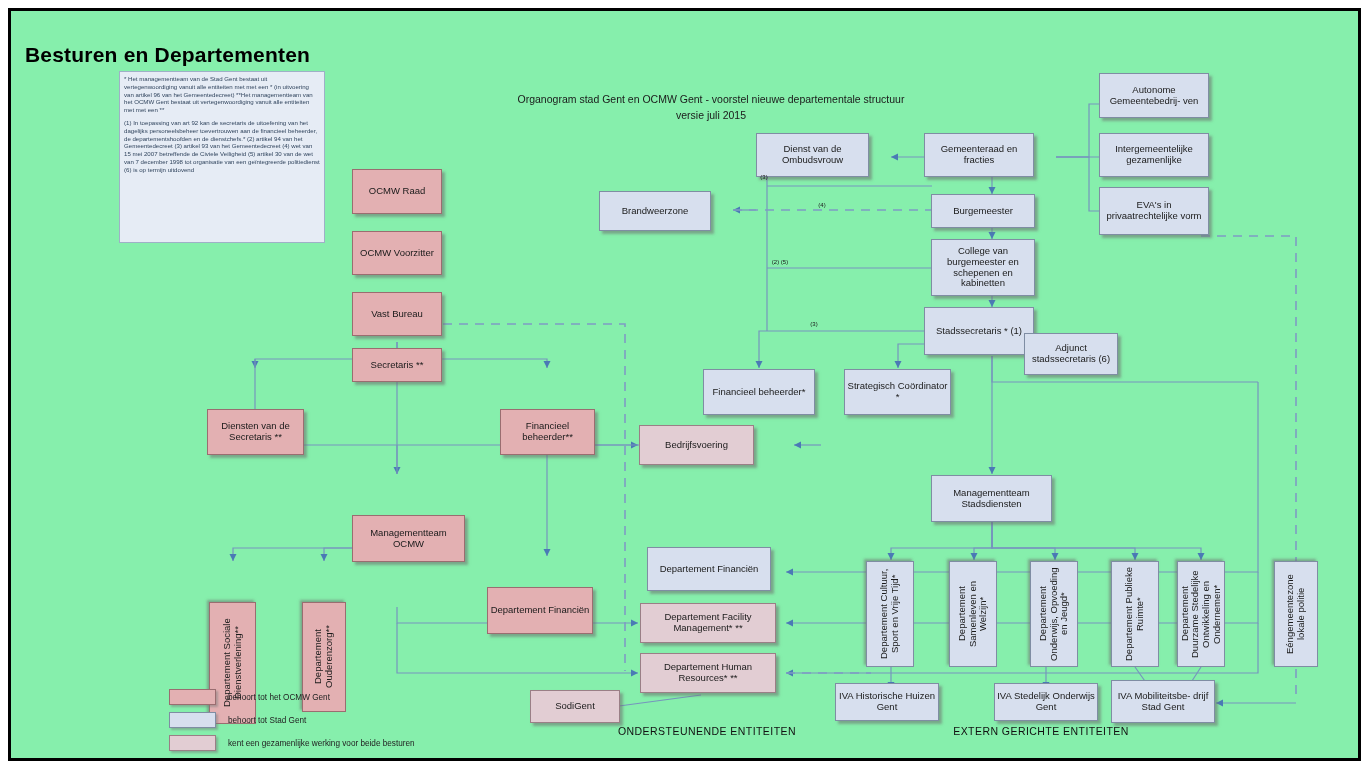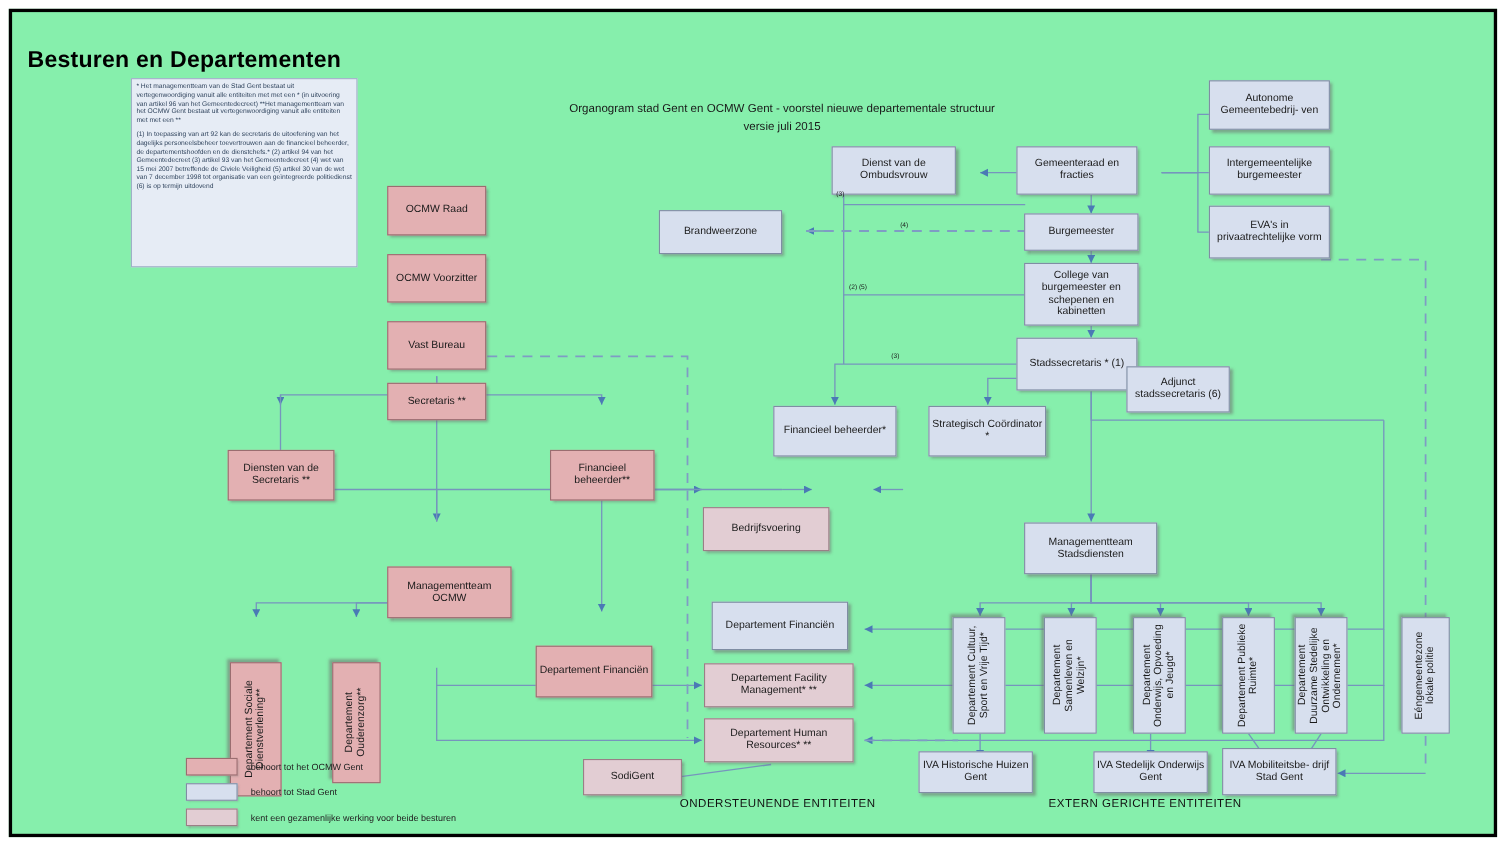--- a/index.html
+++ b/index.html
@@ -149,27 +149,27 @@
   <div class="bx pink vert" style="left:198px;top:551px;width:47px;height:122px;">Departement Sociale Dienstverlening**</div>
   <div class="bx pink vert" style="left:291px;top:551px;width:44px;height:110px;">Departement Ouderenzorg**</div>
   <div class="bx pink" style="left:476px;top:536px;width:106px;height:47px;">Departement Financiën</div>
 
   <div class="bx blue" style="left:588px;top:180px;width:112px;height:40px;">Brandweerzone</div>
   <div class="bx blue" style="left:745px;top:122px;width:113px;height:44px;">Dienst van de Ombudsvrouw</div>
   <div class="bx blue" style="left:913px;top:122px;width:110px;height:44px;">Gemeenteraad en fracties</div>
   <div class="bx blue" style="left:920px;top:183px;width:104px;height:34px;">Burgemeester</div>
   <div class="bx blue" style="left:920px;top:228px;width:104px;height:57px;">College van burgemeester en schepenen en kabinetten</div>
   <div class="bx blue" style="left:1088px;top:62px;width:110px;height:45px;">Autonome Gemeentebedrij- ven</div>
-  <div class="bx blue" style="left:1088px;top:122px;width:110px;height:44px;">Intergemeentelijke burgemeester</div>
+  <div class="bx blue" style="left:1088px;top:122px;width:110px;height:44px;">Intergemeentelijke gezamenlijke</div>
   <div class="bx blue" style="left:1088px;top:176px;width:110px;height:48px;">EVA's in privaatrechtelijke vorm</div>
   <div class="bx blue" style="left:913px;top:296px;width:110px;height:48px;">Stadssecretaris * (1)</div>
   <div class="bx blue" style="left:1013px;top:322px;width:94px;height:42px;">Adjunct stadssecretaris (6)</div>
   <div class="bx blue" style="left:692px;top:358px;width:112px;height:46px;">Financieel beheerder*</div>
   <div class="bx blue" style="left:833px;top:358px;width:107px;height:46px;">Strategisch Coördinator *</div>
-  <div class="bx mix" style="left:628px;top:414px;width:115px;height:40px;margin-top:36px;">Bedrijfsvoering</div>
+  <div class="bx mix" style="left:628px;top:414px;width:115px;height:40px;">Bedrijfsvoering</div>
   <div class="bx blue" style="left:920px;top:464px;width:121px;height:47px;">Managementteam Stadsdiensten</div>
   <div class="bx blue" style="left:636px;top:536px;width:124px;height:44px;">Departement Financiën</div>
   <div class="bx mix" style="left:629px;top:592px;width:136px;height:40px;">Departement Facility Management* **</div>
   <div class="bx mix" style="left:629px;top:642px;width:136px;height:40px;">Departement Human Resources* **</div>
   <div class="bx mix" style="left:519px;top:679px;width:90px;height:33px;">SodiGent</div>
 
   <div class="bx blue vert" style="left:855px;top:550px;width:48px;height:106px;">Departement Cultuur, Sport en Vrije Tijd*</div>
   <div class="bx blue vert" style="left:938px;top:550px;width:48px;height:106px;">Departement Samenleven en Welzijn*</div>
   <div class="bx blue vert" style="left:1019px;top:550px;width:48px;height:106px;">Departement Onderwijs, Opvoeding en Jeugd*</div>
   <div class="bx blue vert" style="left:1100px;top:550px;width:48px;height:106px;">Departement Publieke Ruimte*</div>

